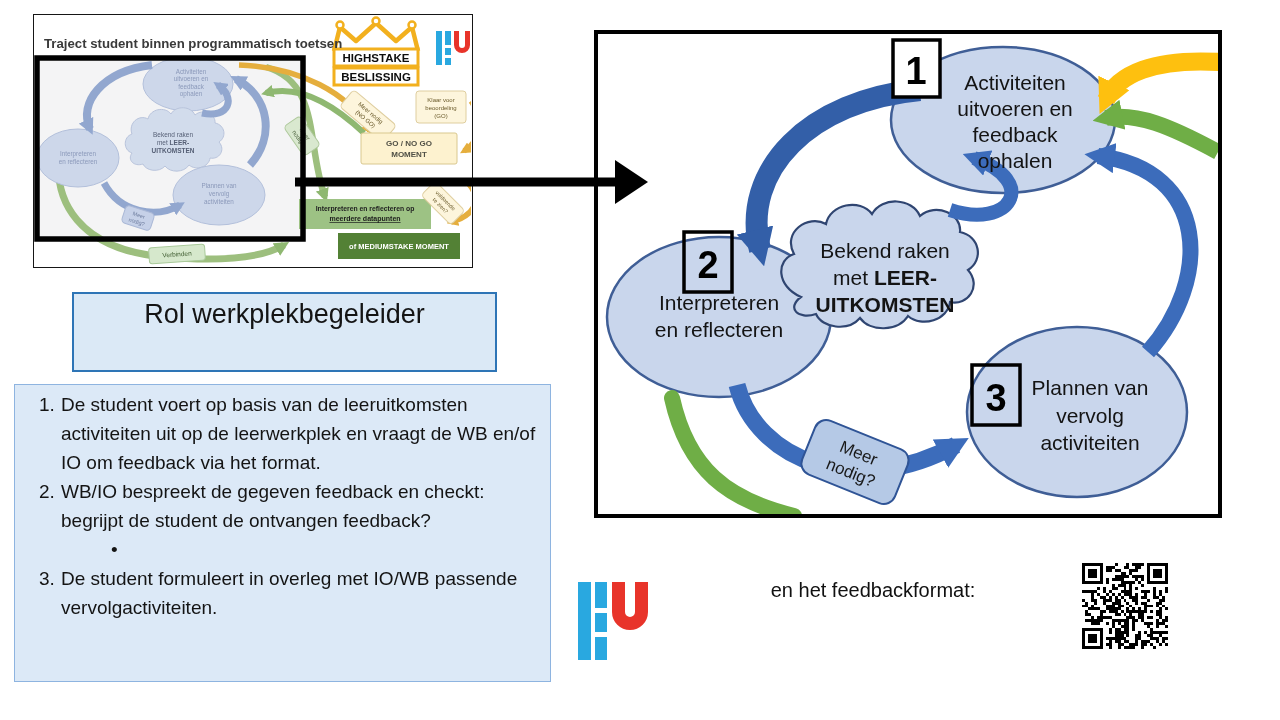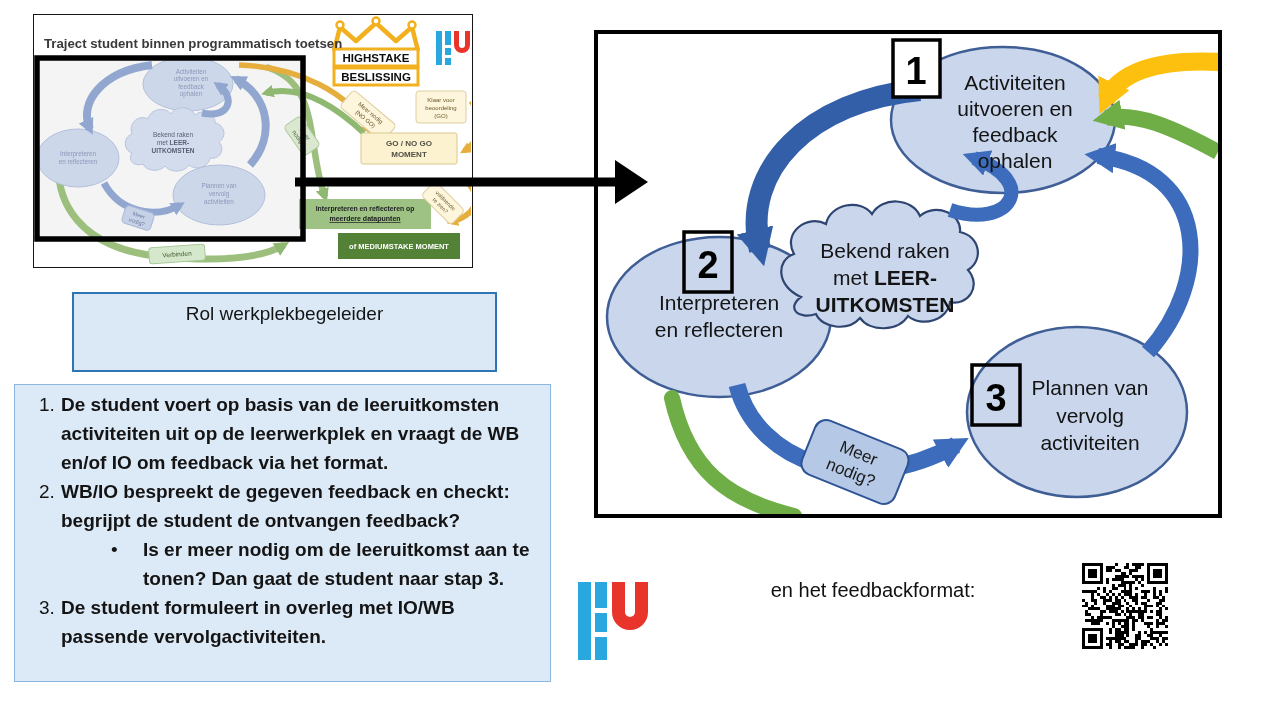--- a/index.html
+++ b/index.html
@@ -10,28 +10,28 @@
   #thumb{left:33px;top:14px;width:440px;height:254px;background:#fff;
          border:1.5px solid #161616;box-sizing:border-box;z-index:2;}
   
   #frame{left:594px;top:30px;width:628px;height:488px;background:#fff;
          border:4px solid #000;box-sizing:border-box;z-index:2;}
   
   #bigarrow{left:290px;top:158px;width:366px;height:48px;z-index:5;}
   
   #titlebox{left:72px;top:292px;width:425px;height:80px;background:#dbe9f6;
             border:2.5px solid #2e75b6;box-sizing:border-box;text-align:center;
-            font-size:19px;line-height:36px;padding-top:2px;color:#141414;}
+            font-size:27px;line-height:36px;padding-top:2px;color:#141414;}
   
   #listbox{left:14px;top:384px;width:537px;height:298px;background:#dce9f7;
            border:1.5px solid #8eb4e0;box-sizing:border-box;
            font-size:19px;line-height:29px;color:#141414;padding:5px 10px 0 10px;}
   .li{display:flex;}
   .li .num{width:36px;flex:0 0 36px;text-align:left;padding-left:14px;box-sizing:border-box;}
-  .li .txt{flex:1;font-weight:bold;}
+  .li .txt{flex:1;}
   .li.sub .num{padding-left:86px;width:118px;flex:0 0 118px;}
   
   #info{left:770px;top:576px;width:206px;text-align:center;font-size:20px;line-height:28px;color:#111;}
   
   #qr{left:1082px;top:563px;width:86px;height:86px;}
   
   #hulogo{left:574px;top:576px;width:80px;height:88px;}
   svg text{font-family:"Liberation Sans", sans-serif;}
 </style>
 </head>
@@ -254,21 +254,20 @@
   <div class="li">
     <span class="num">1.</span>
     <span class="txt">De student voert op basis van de leeruitkomsten activiteiten uit op de leerwerkplek en vraagt de WB en/of IO om feedback via het format.</span>
   </div>
   <div class="li">
     <span class="num">2.</span>
     <span class="txt">WB/IO bespreekt de gegeven feedback en checkt: begrijpt de student de ontvangen feedback?</span>
   </div>
   <div class="li sub">
     <span class="num">•</span>
-    <span class="txt">Is er meer nodig om de leeruitkomst aan te tonen? Dan gaat de student naar stap 3.</span>
   </div>
   <div class="li">
     <span class="num">3.</span>
     <span class="txt">De student formuleert in overleg met IO/WB passende vervolgactiviteiten.</span>
   </div>
 </div>
 
 <svg id="hulogo" class="abs" viewBox="0 0 80 88">
   <rect x="4" y="6" width="13" height="78" fill="#29a8e0"></rect>
   <rect x="21" y="6" width="12" height="26" fill="#29a8e0"></rect>

